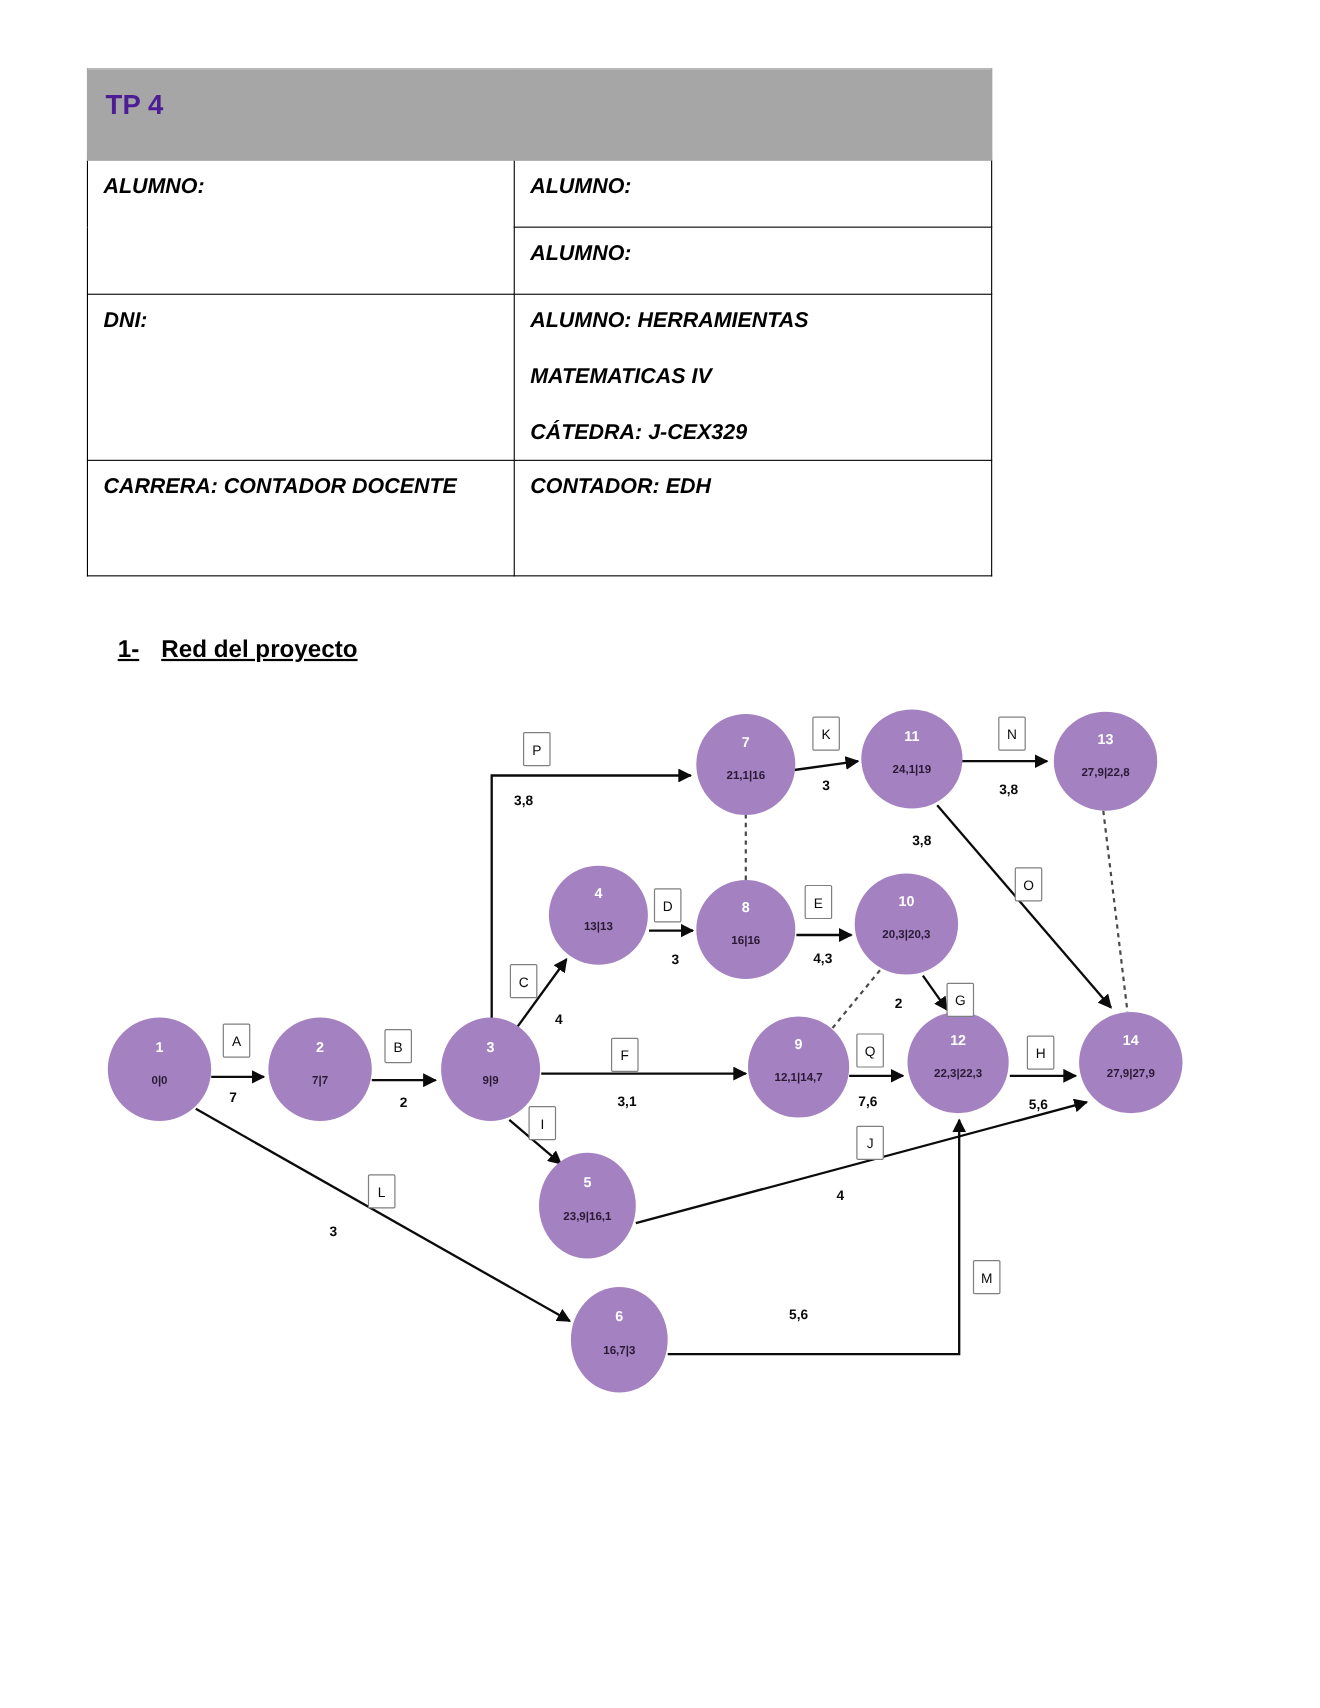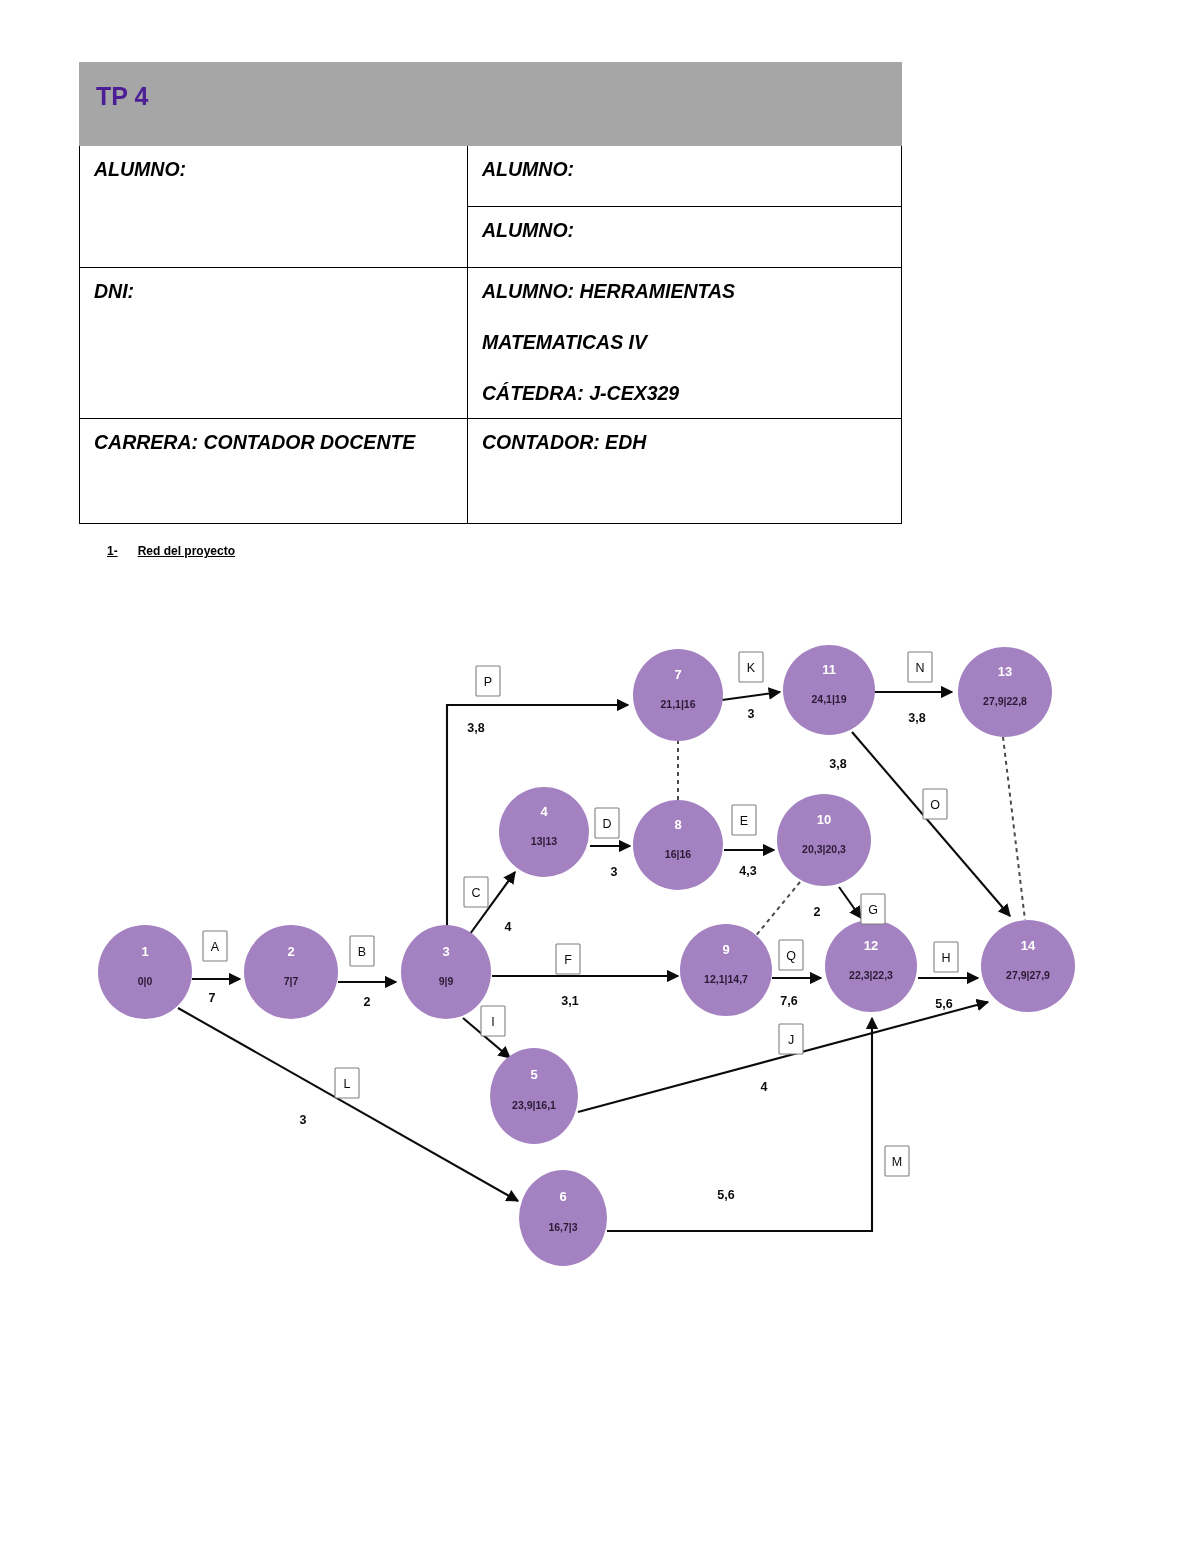--- a/index.html
+++ b/index.html
@@ -43,22 +43,22 @@
     padding-top: 14px;
     padding-left: 16px;
   }
   .cell-line { display: block; font-style: italic; }
   .cell-line + .cell-line { margin-top: 21px; }
 
   
   #section-heading {
     position: absolute;
     left: 107px;
-    top: 544px;
-    font-size: 12px;
+    top: 577px;
+    font-size: 22px;
     font-weight: bold;
     white-space: nowrap;
   }
   #section-heading .num { text-decoration: underline; margin-right: 20px; }
   #section-heading .txt { text-decoration: underline; }
 
   
   #network-diagram {
     position: absolute;
     left: 0;

